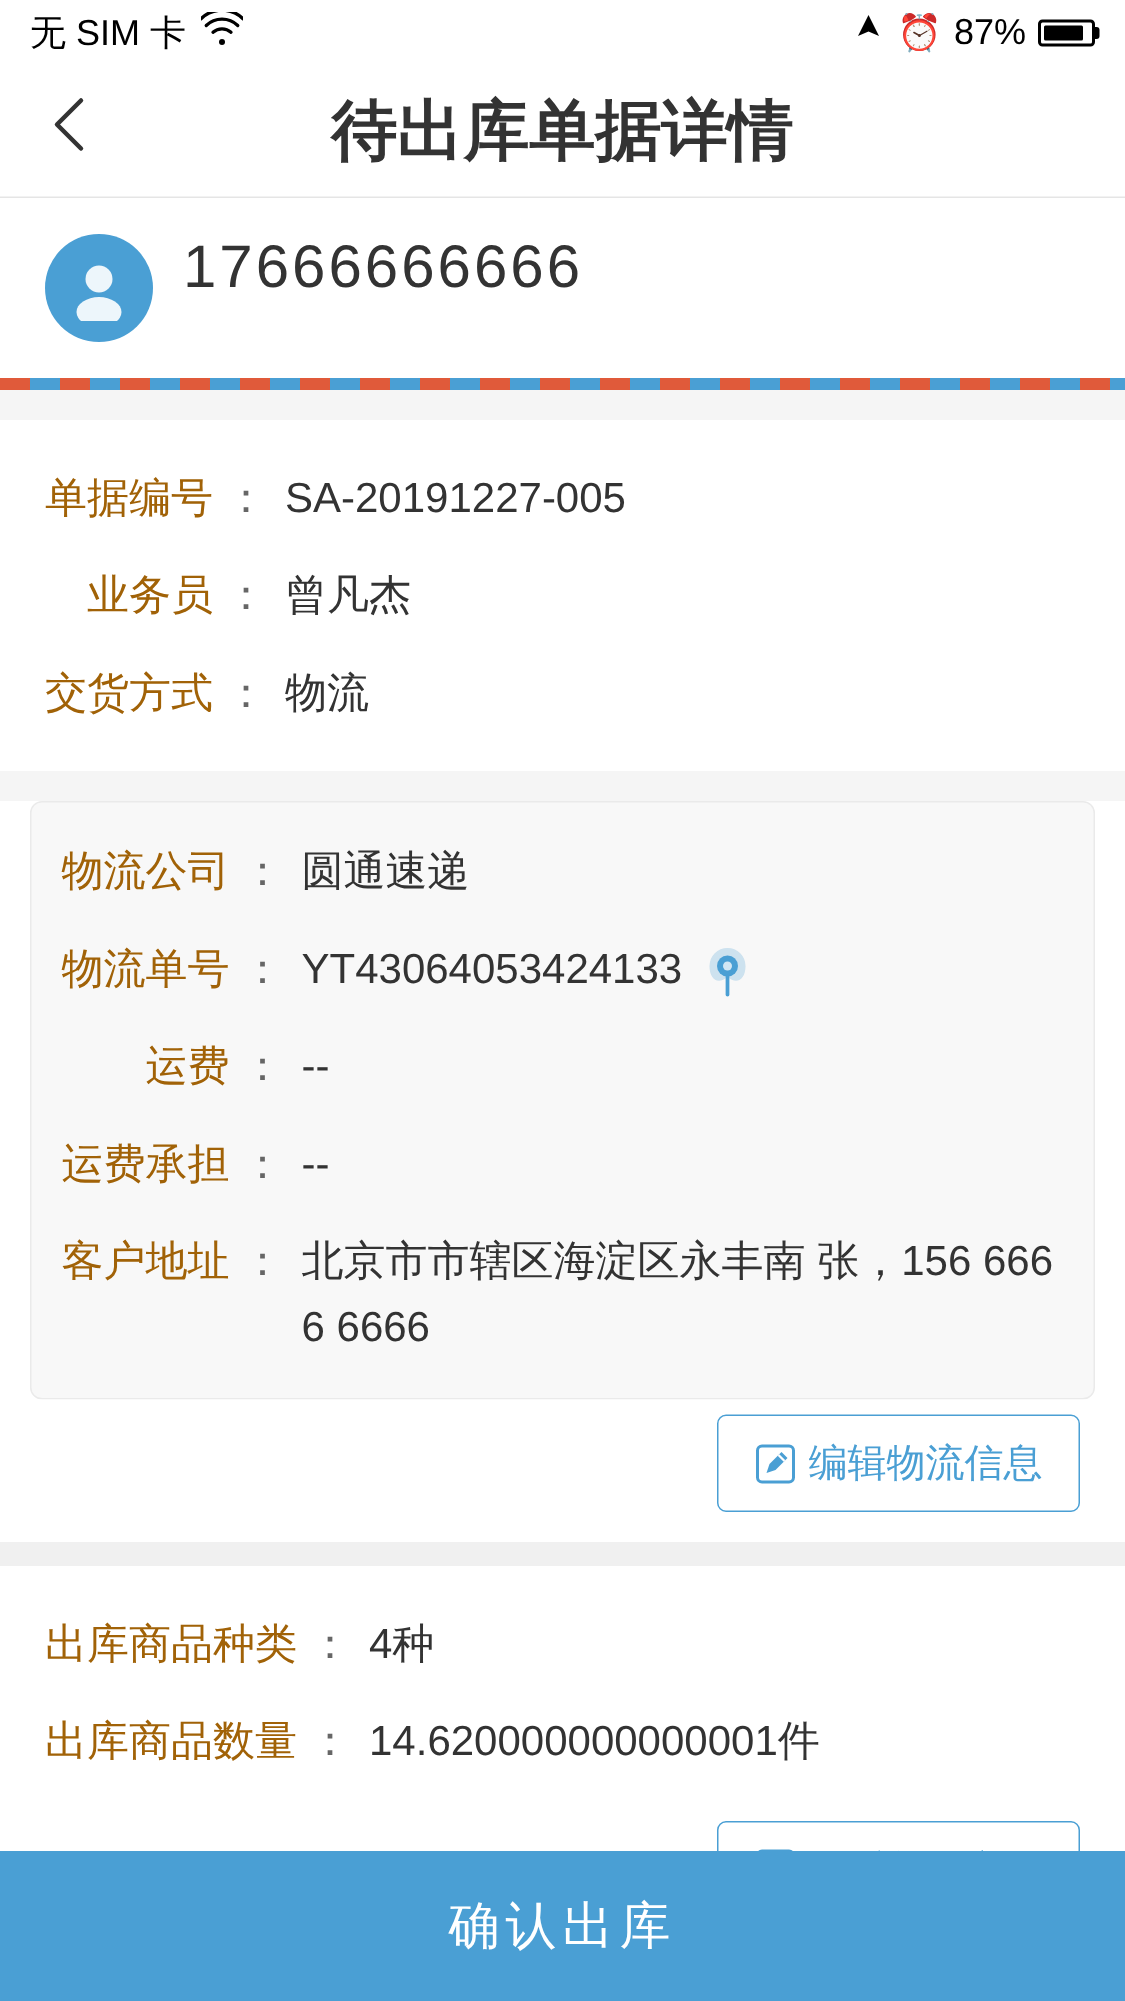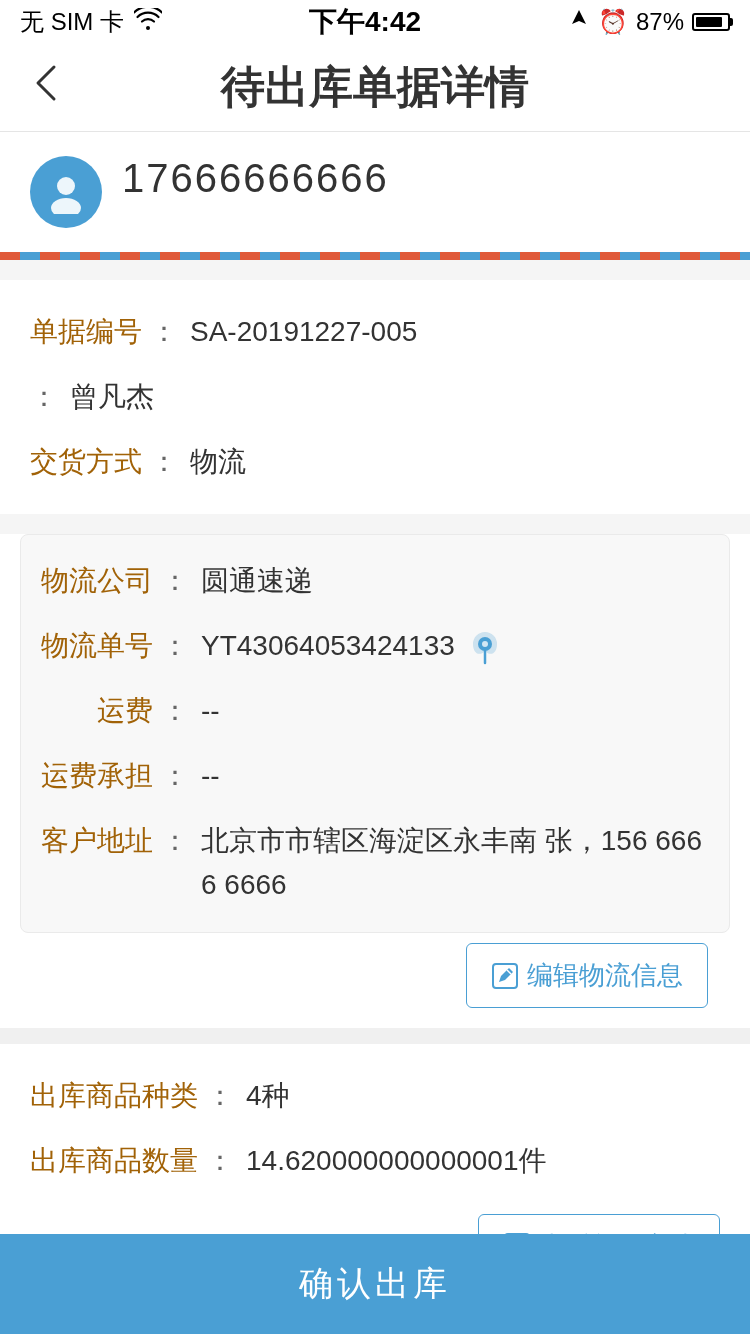--- a/index.html
+++ b/index.html
@@ -144,21 +144,21 @@
     .location-icon {
       width: 36px;
       height: 36px;
       flex-shrink: 0;
     }
 
     
     .btn-row {
       display: flex;
       justify-content: flex-end;
-      padding: 10px 42px 20px;
+      padding: 10px 30px 20px;
       background: #fff;
     }
     .action-btn {
       display: flex;
       align-items: center;
       gap: 8px;
       border: 1.5px solid #4a9fd4;
       border-radius: 6px;
       padding: 14px 24px;
       color: #4a9fd4;
@@ -220,21 +220,20 @@
       <span>无 SIM 卡</span>
       <span class="wifi-icon">
         <svg width="28" height="22" viewBox="0 0 28 22">
           <path d="M14 18a2 2 0 1 1 0 4 2 2 0 0 1 0-4z" fill="#000"></path>
           <path d="M8 13.5a9 9 0 0 1 12 0" fill="none" stroke="#000" stroke-width="2.2" stroke-linecap="round"></path>
           <path d="M3.5 9A15 15 0 0 1 24.5 9" fill="none" stroke="#000" stroke-width="2.2" stroke-linecap="round"></path>
           <path d="M0 4.5A20 20 0 0 1 28 4.5" fill="none" stroke="#000" stroke-width="2.2" stroke-linecap="round"></path>
         </svg>
       </span>
     </div>
-    <div style="font-weight:600;font-size:28px;">下午4:42</div>
     <div class="status-right">
       <span>
         <svg width="22" height="22" viewBox="0 0 22 22">
           <path d="M11 2 L18 16 L11 13 L4 16 Z" fill="#000"></path>
         </svg>
       </span>
       <span>⏰</span>
       <span>87%</span>
       <div class="battery-box">
         <div class="battery-fill"></div>
@@ -263,20 +262,21 @@
 
   <div class="dashed-divider"></div>
 
   <div class="section">
     <div class="field-row">
       <span class="field-label">单据编号</span>
       <span class="field-colon">：</span>
       <span class="field-value">SA-20191227-005</span>
     </div>
     <div class="field-row">
+      <span class="field-label">业务员</span>
       <span class="field-colon">：</span>
       <span class="field-value">曾凡杰</span>
     </div>
     <div class="field-row">
       <span class="field-label">交货方式</span>
       <span class="field-colon">：</span>
       <span class="field-value">物流</span>
     </div>
   </div>
 

